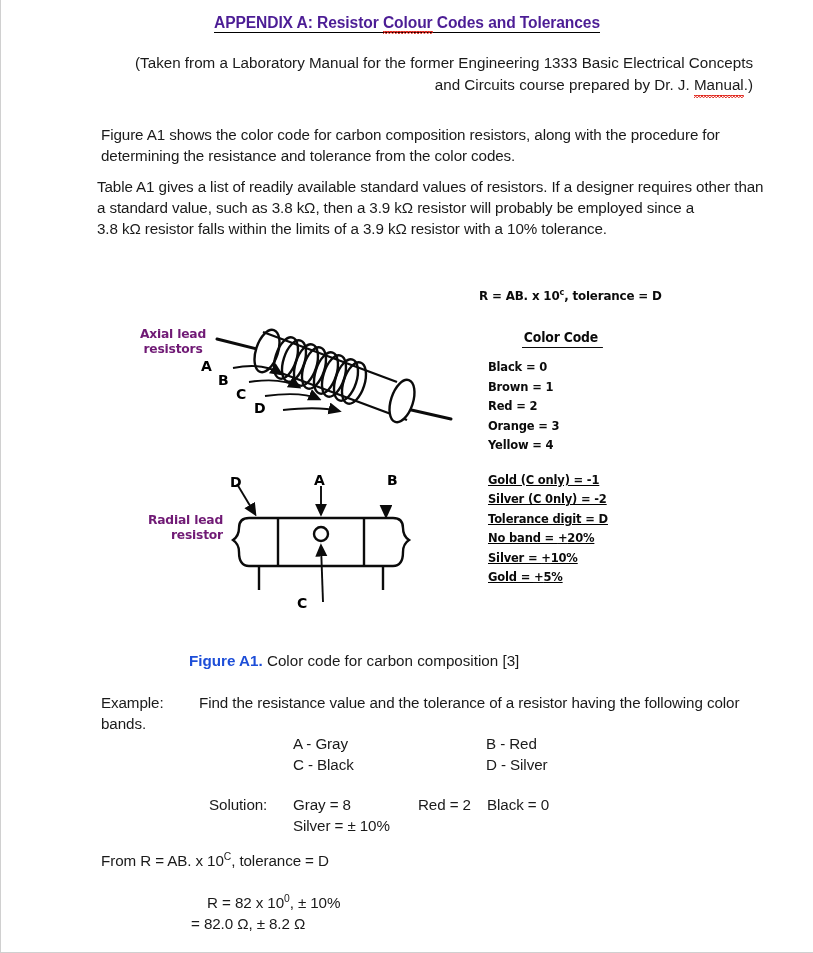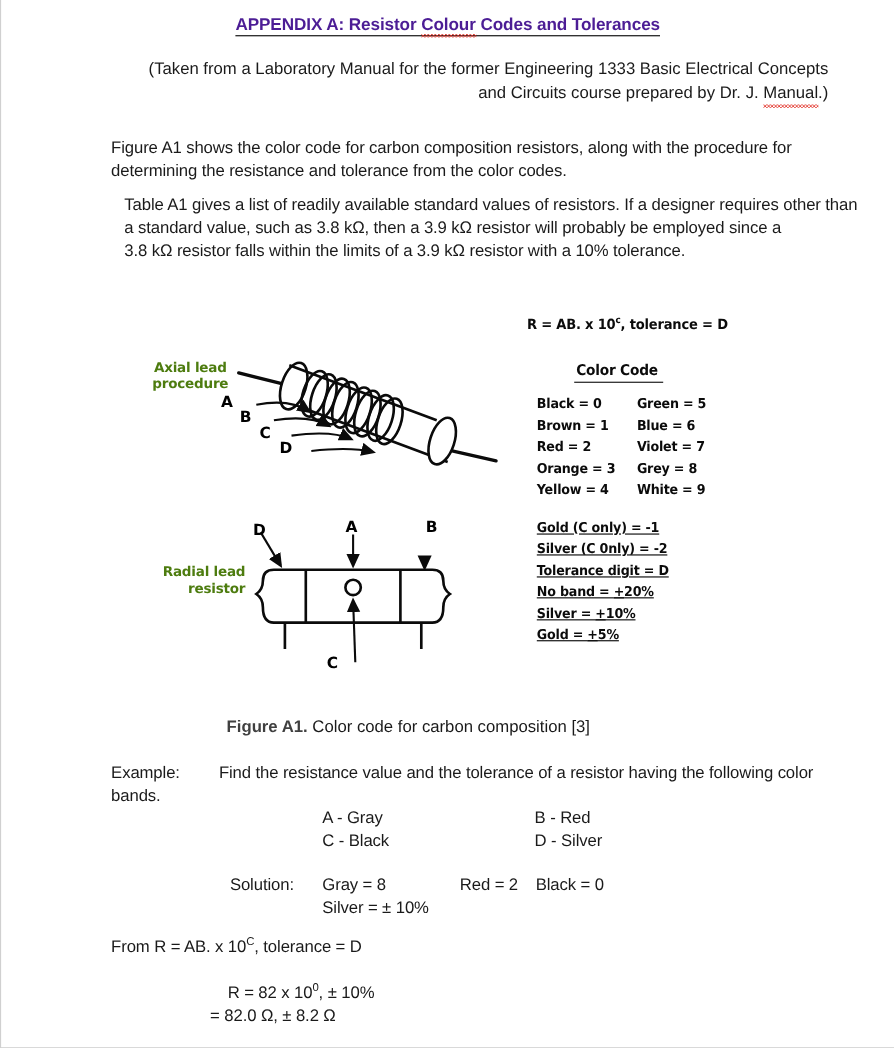--- a/index.html
+++ b/index.html
@@ -64,42 +64,42 @@
   #doc-subtitle {
     left: 60px; right: 60px; top: 52px;
     text-align: right;
     font-size: 15.2px;
     line-height: 22px;
     color: #1a1a1a;
   }
 
   
   #para-1 { left: 100px; top: 124px; width: 660px; }
-  #para-2 { left: 112px; top: 176px; width: 668px; }
+  #para-2 { left: 96px; top: 176px; width: 668px; }
 
   
   #figure { left: 0; top: 278px; width: 813px; height: 350px; }
 
   
   .fig-txt {
     font-family: "DejaVu Sans", sans-serif;
     font-weight: bold;
     font-size: 12.4px;
     color: #0b0b0b;
     letter-spacing: -0.2px;
     transform: scaleX(0.93);
     transform-origin: left center;
     white-space: nowrap;
   }
   .fig-label {
     font-family: "DejaVu Sans", sans-serif;
     font-weight: bold;
     font-size: 12.3px;
     line-height: 15px;
-    color: #4d7c0f;
+    color: #701a75;
     text-align: center;
     letter-spacing: -0.2px;
   }
   .band-letter {
     font-family: "DejaVu Sans", sans-serif;
     font-weight: bold;
     font-size: 14px;
     color: #000;
   }
 
@@ -144,21 +144,21 @@
 
   #axial-label  { left: 126px; top: 327px; width: 92px; }
   #radial-label { left: 122px; top: 513px; width: 100px; }
 
   
   #fig-caption {
     left: 188px; top: 652px;
     font-size: 15.2px;
     color: #1a1a1a;
   }
-  #fig-caption b { color: #404040; margin-left: 17px; }
+  #fig-caption b { color: #1d4ed8; }
 
   #example-row { left: 100px; top: 692px; width: 665px; }
   #example-row .lbl { display: inline-block; width: 98px; }
 
   #bands-tbl { left: 292px; top: 733px; width: 360px; }
   #bands-tbl .r { display: flex; line-height: 21px; }
   #bands-tbl .c1 { width: 193px; }
 
   #solution { left: 208px; top: 794px; width: 520px; }
   #solution .s-lbl { position: absolute; left: 0; top: 0; }
@@ -200,41 +200,34 @@
     <div class="abs fig-txt" id="colorcode-heading" style="top:52px;left:521px;">
       <span class="ul">Color Code</span>
     </div>
 
     <div class="cc-col" id="cc-left" style="top:79px;left:487px;">
       <div>Black = 0</div>
       <div>Brown = 1</div>
       <div>Red = 2</div>
       <div>Orange = 3</div>
       <div>Yellow = 4</div>
-    </div>
-    <div class="cc-col" id="cc-right" style="top:79px;left:578px;">
-      <div>Green = 5</div>
-      <div>Blue = 6</div>
-      <div>Violet = 7</div>
-      <div>Grey = 8</div>
-      <div>White = 9</div>
     </div>
 
     <div class="abs" id="gold-block" style="top:192px;left:487px;text-decoration:underline;">
       <div>Gold (C only) = -1</div>
       <div>Silver (C 0nly) = -2</div>
       <div>Tolerance digit = D</div>
       <div><span>No band = </span><span class="pm">+</span><span>20%</span></div>
       <div><span>Silver = </span><span class="pm">+</span><span>10%</span></div>
       <div><span>Gold = </span><span class="pm">+</span><span>5%</span></div>
     </div>
 
     <div class="abs fig-label" id="axial-label" style="top:49px;left:126px;">
       <div>Axial lead</div>
-      <div>procedure</div>
+      <div>resistors</div>
     </div>
     <div class="abs fig-label" id="radial-label" style="top:235px;left:122px;text-align:right;">
       <div>Radial lead</div>
       <div>resistor</div>
     </div>
 
     <svg class="abs" style="left:210px; top:28px;" width="250" height="130" viewBox="0 0 250 130">
       <g fill="none" stroke="#0b0b0b" stroke-width="2.6" stroke-linecap="round">
 
         <line x1="6" y1="33" x2="46" y2="43" stroke-width="3"></line>

